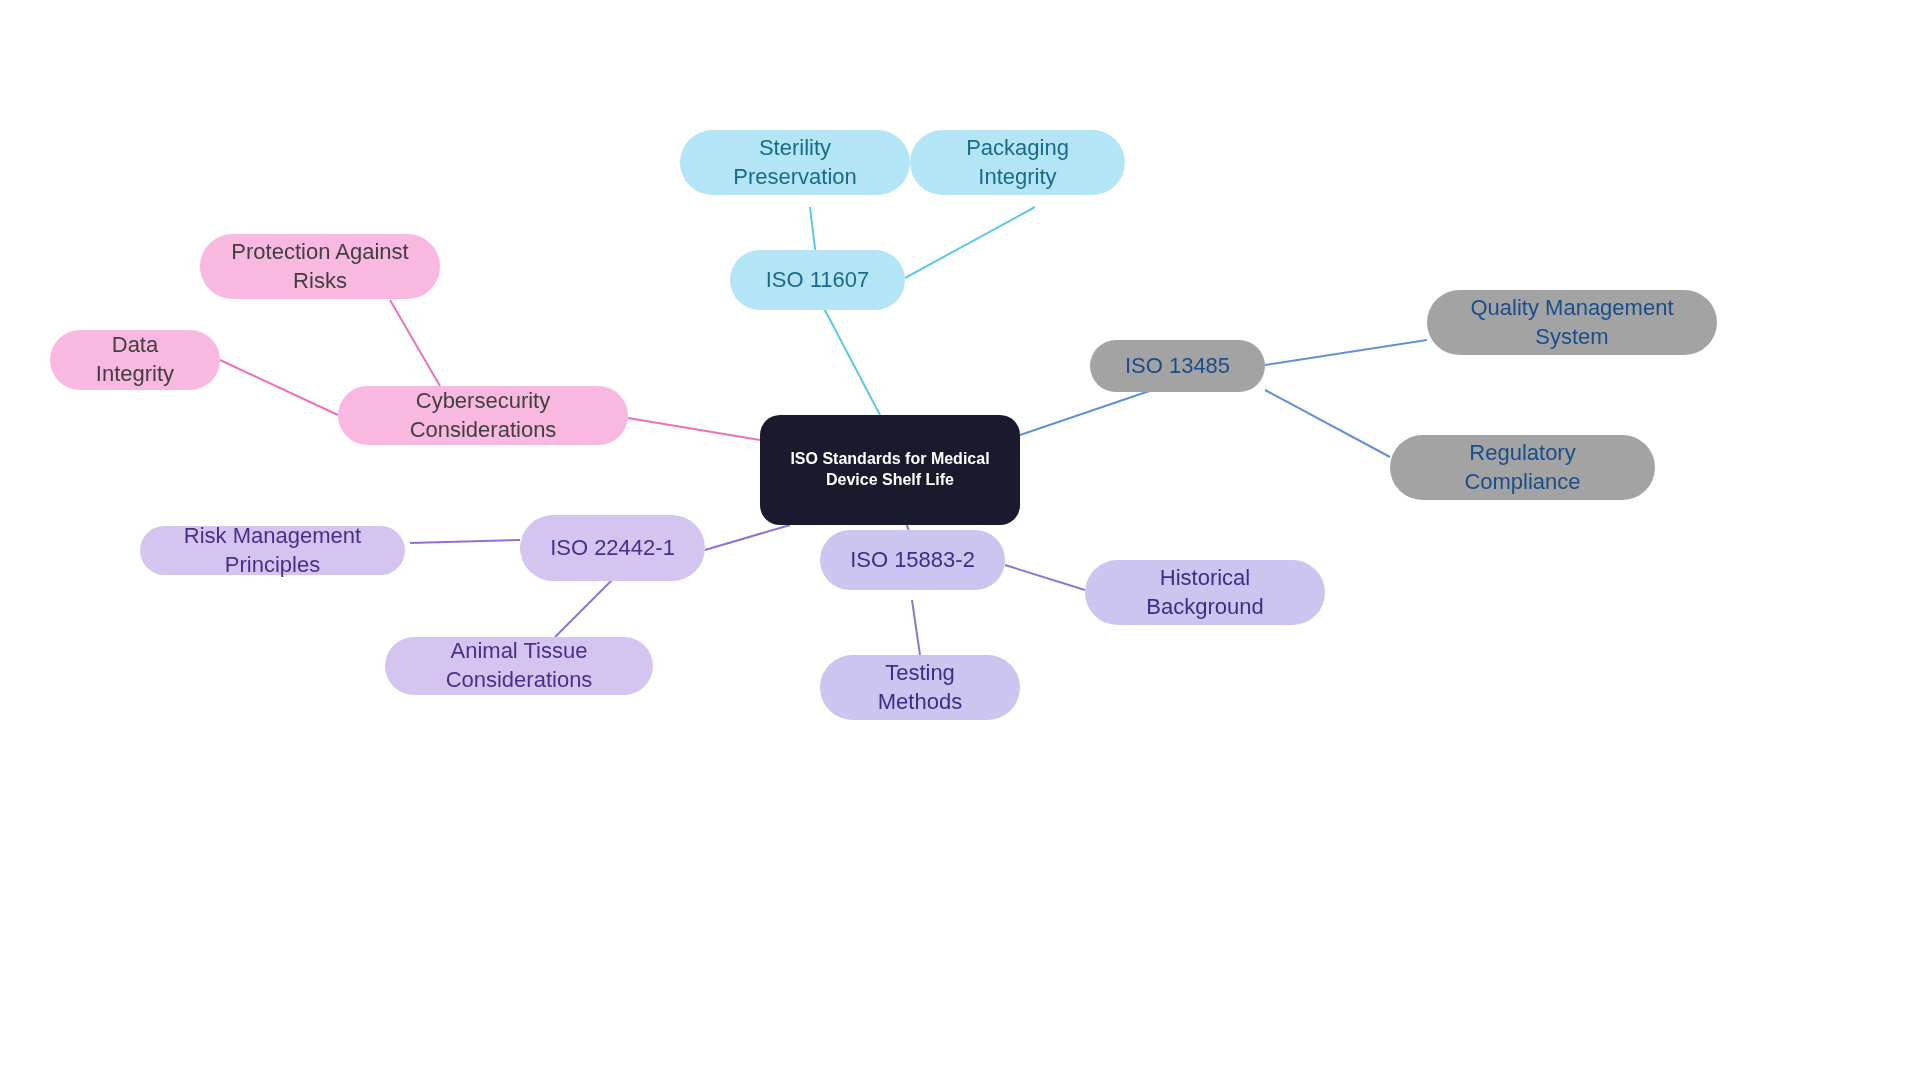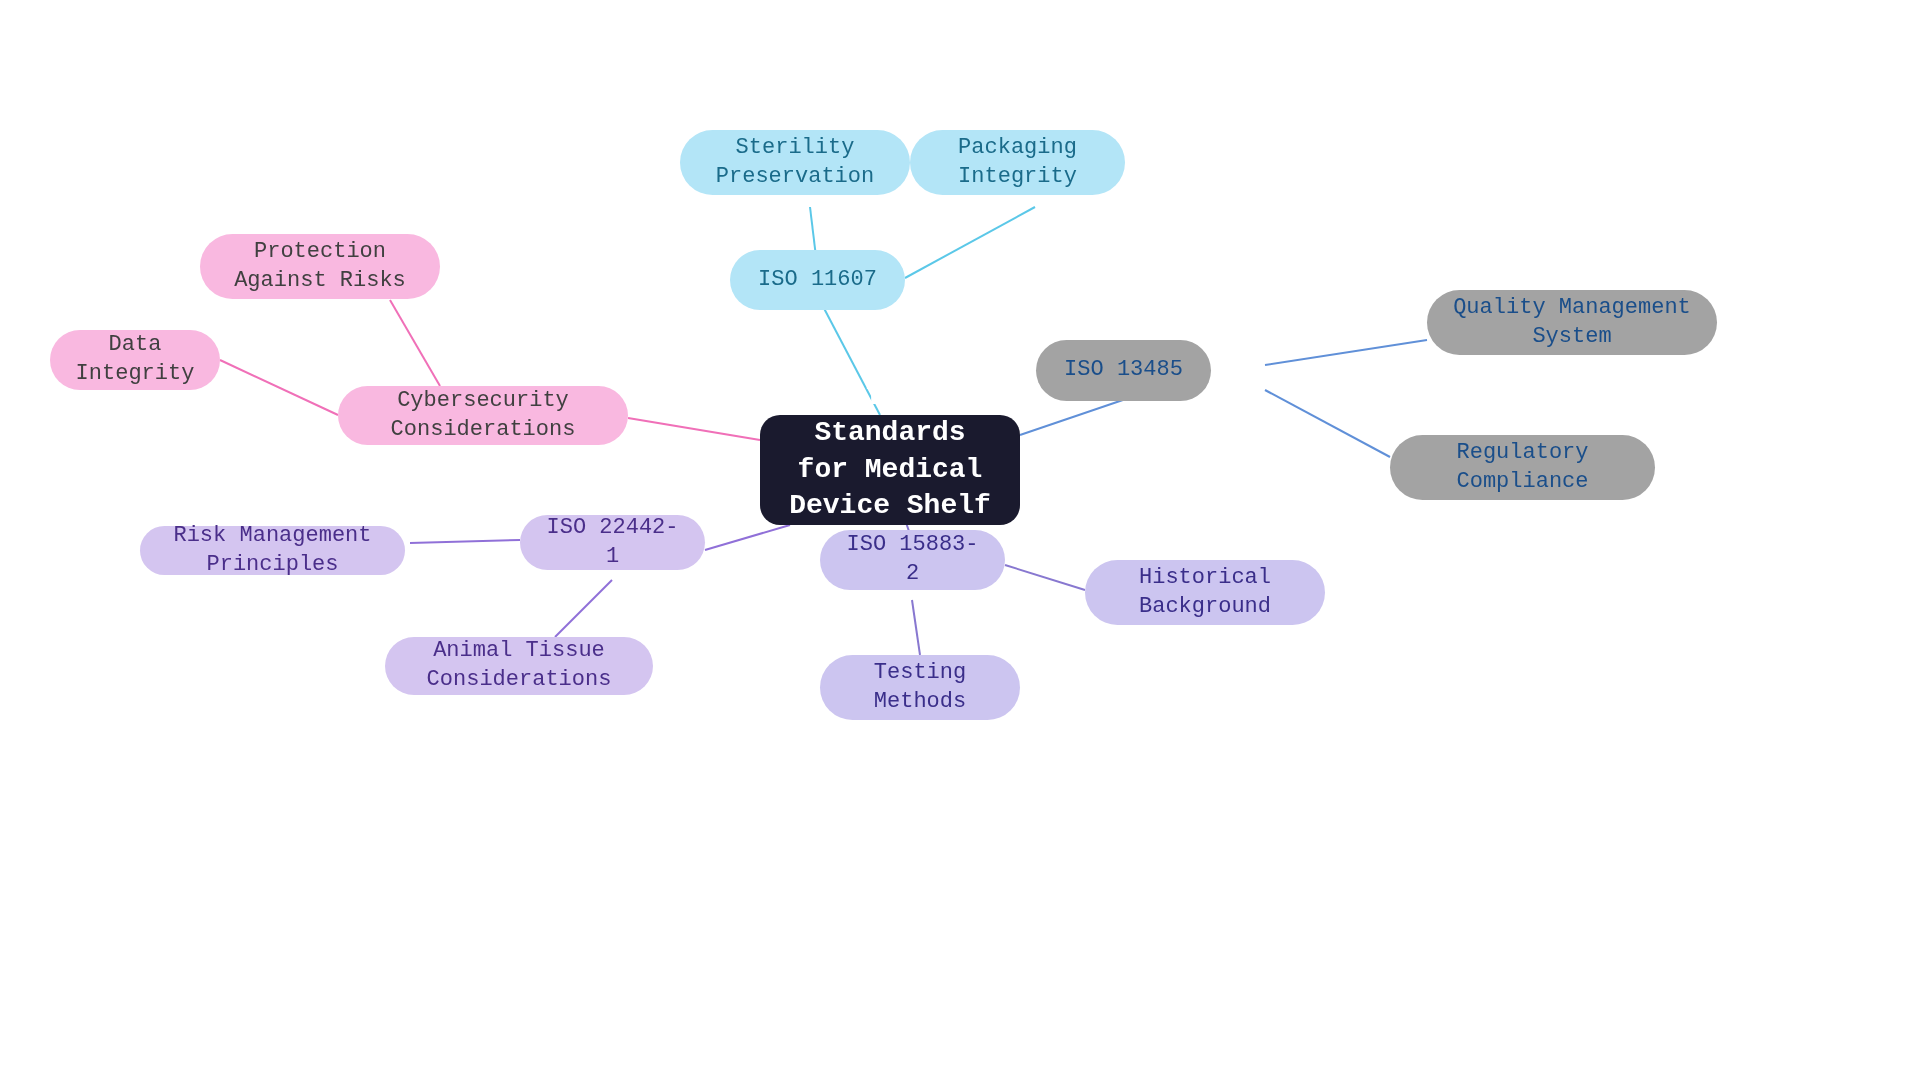--- a/index.html
+++ b/index.html
@@ -24,26 +24,25 @@
       border-radius: 40px;
       display: flex;
       align-items: center;
       justify-content: center;
       text-align: center;
       z-index: 2;
       padding: 22px 22px;
       font-size: 22px;
       font-weight: 500;
       line-height: 1.3;
-      font-family: Liberation Mono, monospace;
     }
     .node-center {
       background: #1a1a2e;
       color: #ffffff;
-      font-size: 28px;
+      font-size: 16px;
       font-weight: 600;
       width: 260px;
       height: 110px;
       border-radius: 20px;
     }
     .node-blue {
       background: #b3e5f7;
       color: #1a6b8a;
     }
     .node-pink {
@@ -100,33 +99,33 @@
 </svg>
 
 <div class="node node-center" style="left:760px; top:415px; width:260px; height:110px;">ISO Standards for Medical Device Shelf Life</div>
 
 <div class="node node-blue" style="left:730px; top:250px; width:175px; height:60px;">ISO 11607</div>
 
 <div class="node node-blue" style="left:680px; top:130px; width:230px; height:65px;">Sterility Preservation</div>
 
 <div class="node node-blue" style="left:910px; top:130px; width:215px; height:65px;">Packaging Integrity</div>
 
-<div class="node node-blue-light" style="left:1036px; top:340px; width:175px; height:61px;">ISO 13485</div>
+<div class="node node-blue-light" style="left:1090px; top:340px; width:175px; height:52px;">ISO 13485</div>
 
 <div class="node node-blue-light" style="left:1427px; top:290px; width:290px; height:65px;">Quality Management System</div>
 
 <div class="node node-blue-light" style="left:1390px; top:435px; width:265px; height:65px;">Regulatory Compliance</div>
 
 <div class="node node-pink" style="left:338px; top:386px; width:290px; height:59px;">Cybersecurity Considerations</div>
 
 <div class="node node-pink" style="left:200px; top:234px; width:240px; height:65px;">Protection Against Risks</div>
 
 <div class="node node-pink" style="left:50px; top:330px; width:170px; height:60px;">Data Integrity</div>
 
-<div class="node node-purple" style="left:520px; top:515px; width:185px; height:55px;">ISO 22442-1</div>
+<div class="node node-purple" style="left:520px; top:515px; width:185px; height:66px;">ISO 22442-1</div>
 
 <div class="node node-purple" style="left:140px; top:510px; width:265px; height:49px;margin-top:16px;">Risk Management Principles</div>
 
 <div class="node node-purple" style="left:385px; top:637px; width:268px; height:58px;">Animal Tissue Considerations</div>
 
 <div class="node node-lavender" style="left:820px; top:530px; width:185px; height:60px;">ISO 15883-2</div>
 
 <div class="node node-lavender" style="left:1085px; top:560px; width:240px; height:65px;">Historical Background</div>
 
 <div class="node node-lavender" style="left:820px; top:655px; width:200px; height:65px;">Testing Methods</div>

